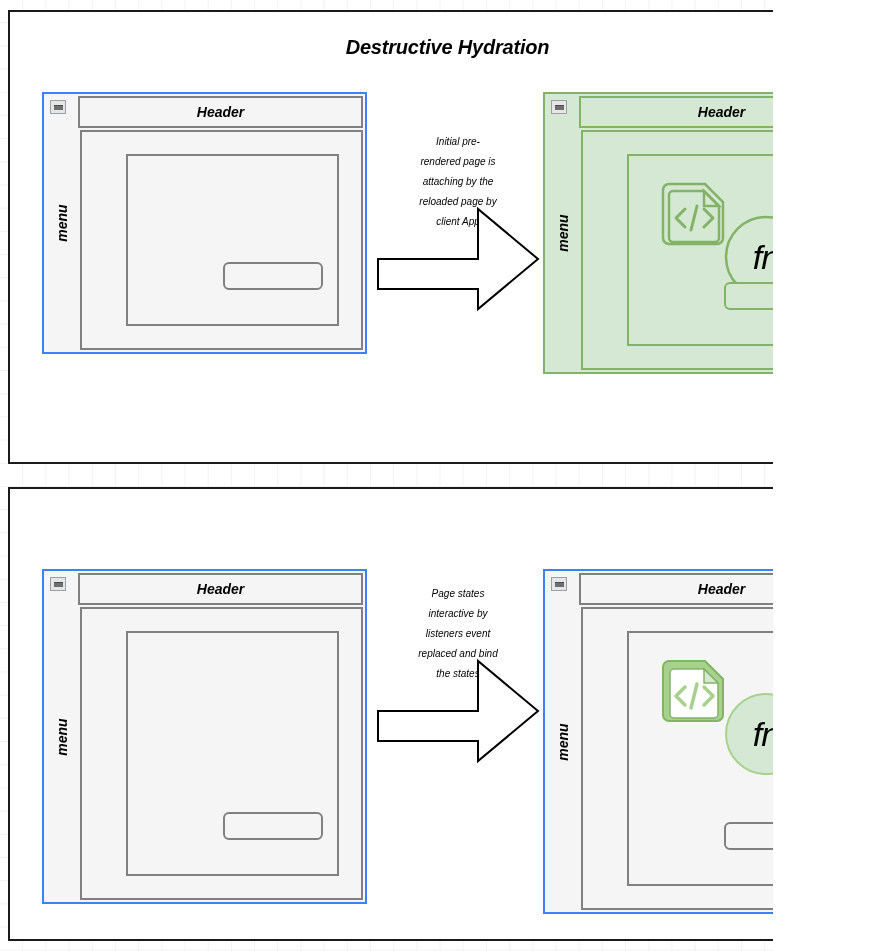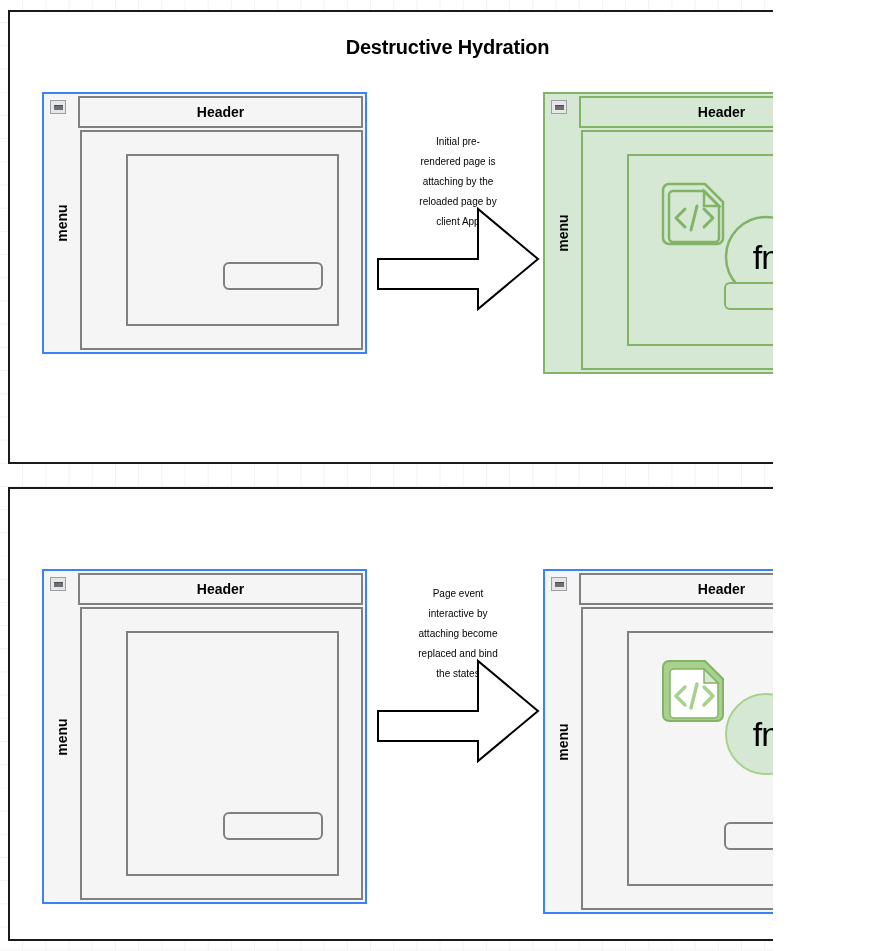--- a/index.html
+++ b/index.html
@@ -20,20 +20,21 @@
     position: relative;
     width: 773px;
     height: 951px;
     background-color: #ffffff;
     background-image:
       linear-gradient(to right, #f2f2f2 1px, transparent 1px),
       linear-gradient(to bottom, #f2f2f2 1px, transparent 1px);
     background-size: 23.2px 23.2px;
     background-position: -1px -1px;
     overflow: hidden;
+    font-style: italic;
   }
 
   
   .section {
     position: absolute;
     left: 8px;
     width: 879px;
     background: #ffffff;
     border: 2px solid #1a1a1a;
     box-sizing: border-box;
@@ -304,23 +305,23 @@
         <span class="vtext">menu</span>
       </div>
       <div class="win-body">
         <div class="win-content">
           <div class="win-button"></div>
         </div>
       </div>
     </div>
 
     <div class="arrow-wrap" style="left:363px; top:95px; width:170px; height:190px;">
-      <div class="arrow-label" style="top:0px;">Page event</div>
+      <div class="arrow-label" style="top:0px;">Page states</div>
       <div class="arrow-label" style="top:20px;">interactive by</div>
-      <div class="arrow-label" style="top:40px;">attaching become</div>
+      <div class="arrow-label" style="top:40px;">listeners event</div>
       <div class="arrow-label" style="top:60px;">replaced and bind</div>
       <div class="arrow-label" style="top:80px;">the states</div>
       <svg width="170" height="190" viewBox="0 0 170 190" style="position:absolute;left:0;top:0;">
         <polygon points="5,127 105,127 105,77 165,127 105,177 105,157 5,157" fill="#ffffff" stroke="#000000" stroke-width="2"></polygon>
       </svg>
     </div>
 
     <div class="window" style="left:533px; top:80px; width:325px; height:345px;">
       <div class="win-minimize">
         <div class="bar"></div>

